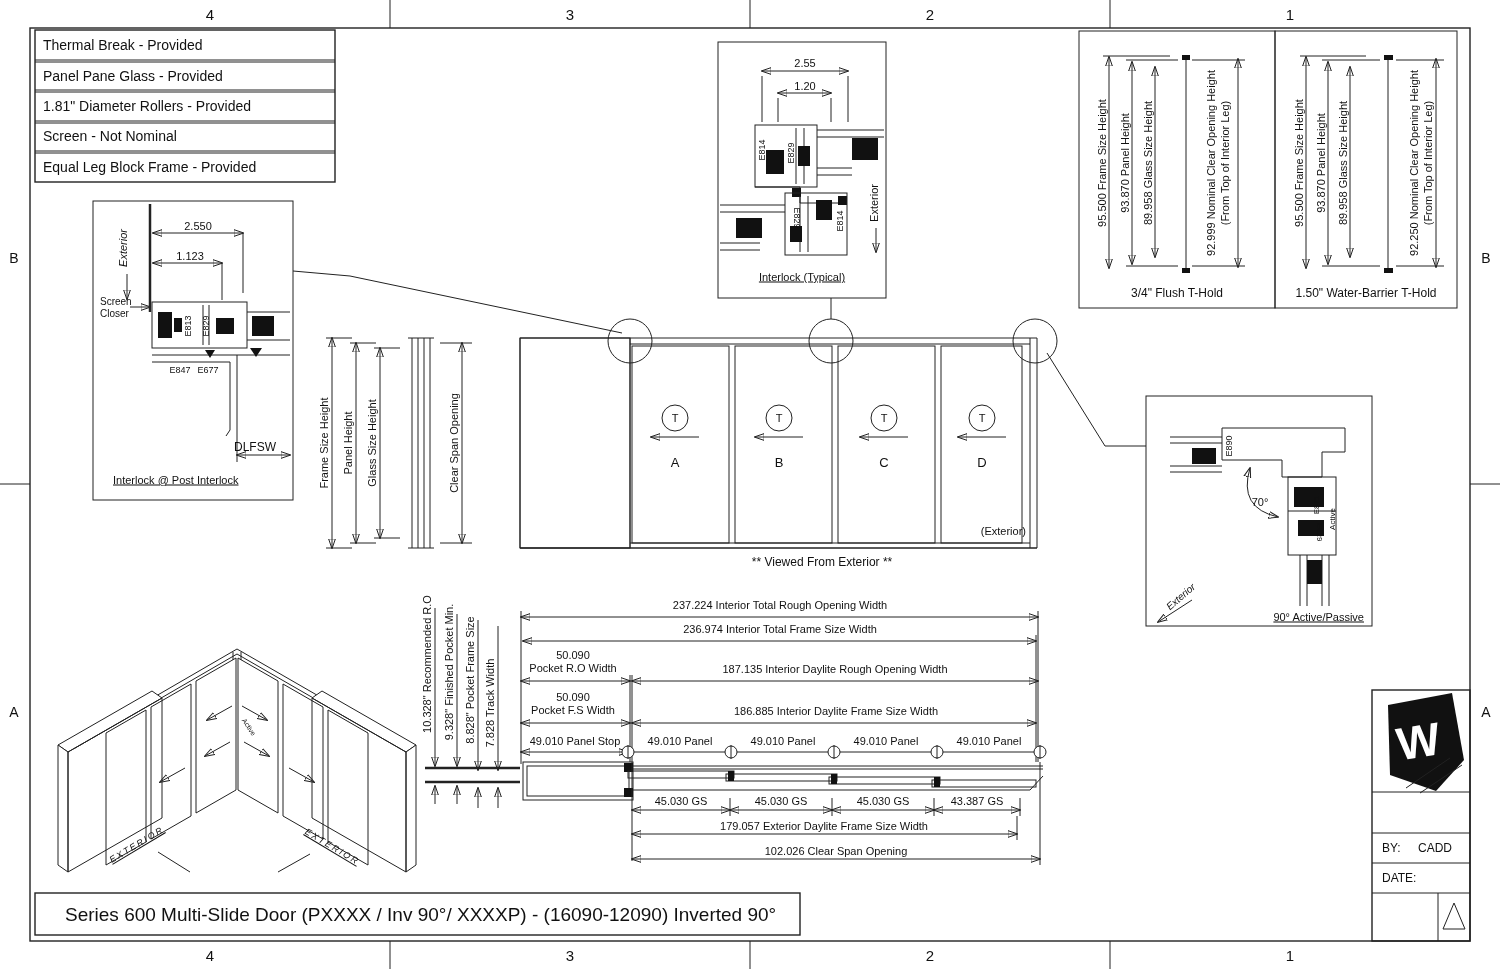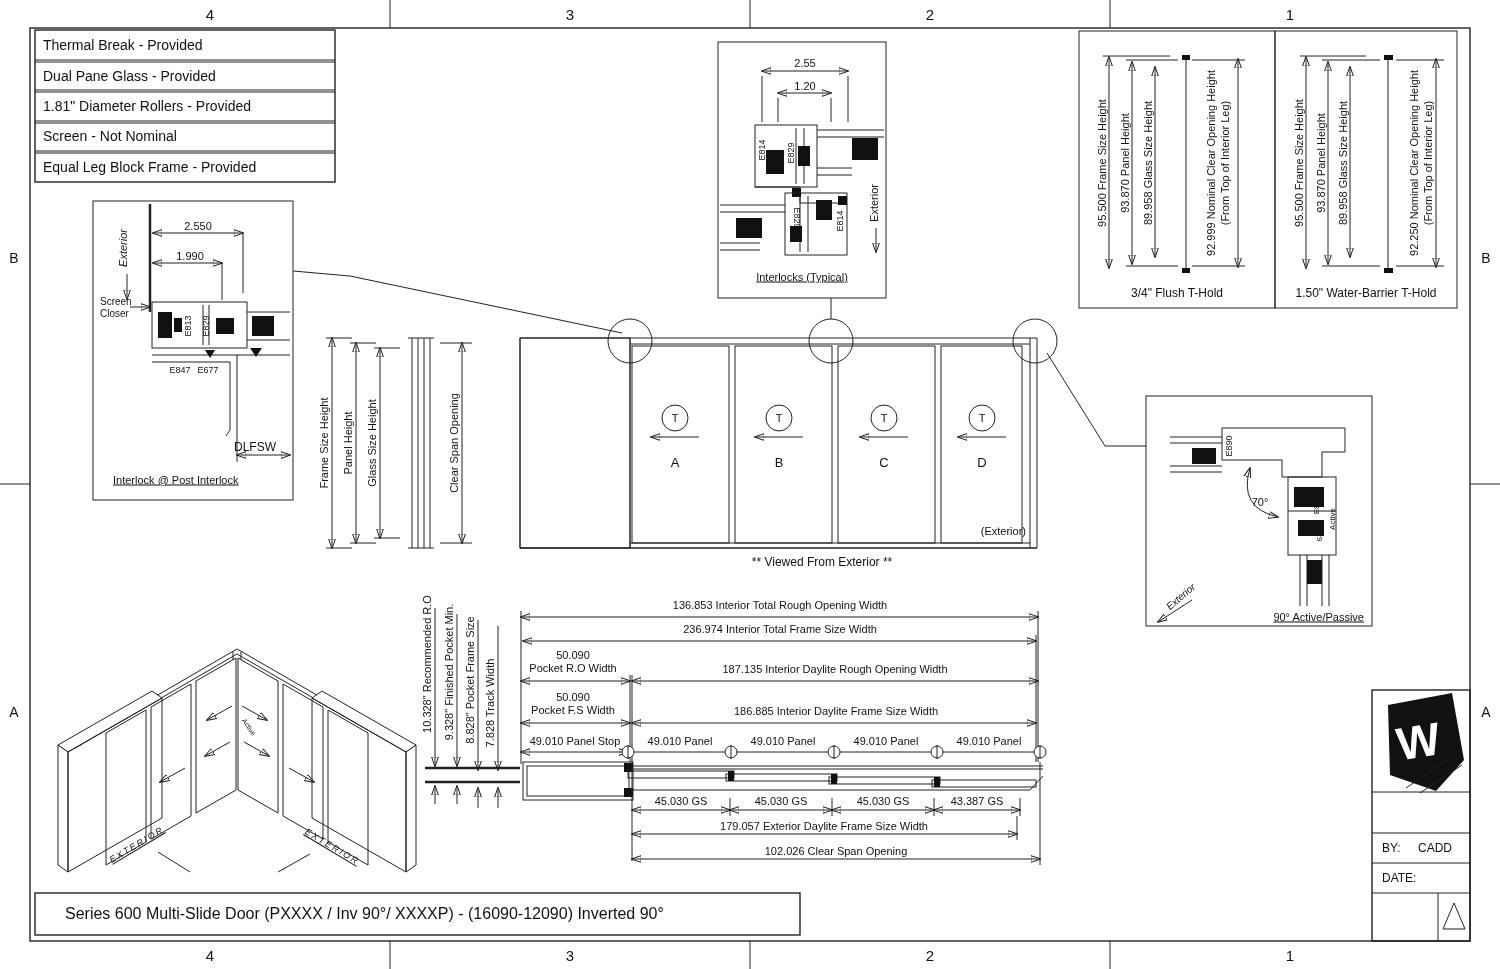--- a/index.html
+++ b/index.html
@@ -18,21 +18,21 @@
   .anchor > span { position:absolute; display:block; white-space:nowrap;
     font-size:11px; line-height:1; color:#111;
     transform: translate(-50%,-50%) rotate(var(--r,0deg)); }
   .anchor.al > span { transform: translate(0,-50%) rotate(var(--r,0deg)); transform-origin:left center; }
   .anchor.ar > span { transform: translate(-100%,-50%) rotate(var(--r,0deg)); transform-origin:right center; }
   .u  > span { text-decoration:underline; }
   .i  > span { font-style:italic; }
   .ls > span { letter-spacing:2px; }
   .fs7  > span{font-size:7px}  .fs8  > span{font-size:8px}  .fs9 > span{font-size:9px}
   .fs10 > span{font-size:10px} .fs12 > span{font-size:12px} .fs13> span{font-size:13px}
-  .fs14 > span{font-size:14px} .fs15 > span{font-size:15px} .fs19> span{font-size:16px}
+  .fs14 > span{font-size:14px} .fs15 > span{font-size:15px} .fs19> span{font-size:19px}
 </style>
 </head>
 <body>
 
 <div id="sheet">
 
 <svg class="lines" viewBox="0 0 1500 969" xmlns="http://www.w3.org/2000/svg">
   <defs>
     <marker id="ar" viewBox="0 0 10 10" refX="9.2" refY="5" markerWidth="10" markerHeight="10" orient="auto-start-reverse">
       <path d="M0,1.6 L10,5 L0,8.4 z" fill="#222" stroke="none"></path>
@@ -388,40 +388,40 @@
       <span>B</span>
     </div>
 <div class="anchor fs14" style="left:1486px;top:712px">
       <span>A</span>
     </div>
 
 <div class="anchor al fs14" style="left:43px;top:45px">
       <span>Thermal Break - Provided</span>
     </div>
 <div class="anchor al fs14" style="left:43px;top:76px">
-      <span>Dual Pane Glass - Provided</span>
+      <span>Panel Pane Glass - Provided</span>
     </div>
 <div class="anchor al fs14" style="left:43px;top:106px">
       <span>1.81" Diameter Rollers - Provided</span>
     </div>
 <div class="anchor al fs14" style="left:43px;top:136px">
       <span>Screen - Not Nominal</span>
     </div>
 <div class="anchor al fs14" style="left:43px;top:167px">
       <span>Equal Leg Block Frame - Provided</span>
     </div>
 
 <div class="anchor i" style="left:123px;top:248px;--r:-90deg">
       <span>Exterior</span>
     </div>
 <div class="anchor" style="left:198px;top:226px">
       <span>2.550</span>
     </div>
 <div class="anchor" style="left:190px;top:256px">
-      <span>1.990</span>
+      <span>1.123</span>
     </div>
 <div class="anchor al fs10" style="left:100px;top:302px">
       <span>Screen</span>
     </div>
 <div class="anchor al fs10" style="left:100px;top:314px">
       <span>Closer</span>
     </div>
 <div class="anchor fs9" style="left:188px;top:326px;--r:-90deg">
       <span>E813</span>
     </div>
@@ -456,21 +456,21 @@
 <div class="anchor fs9" style="left:796px;top:218px;--r:90deg">
       <span>E829</span>
     </div>
 <div class="anchor fs9" style="left:840px;top:221px;--r:-90deg">
       <span>E814</span>
     </div>
 <div class="anchor" style="left:874px;top:203px;--r:-90deg">
       <span>Exterior</span>
     </div>
 <div class="anchor u" style="left:802px;top:277px">
-      <span>Interlocks (Typical)</span>
+      <span>Interlock (Typical)</span>
     </div>
 
 <div class="anchor" style="left:1102px;top:163px;--r:-90deg">
       <span>95.500 Frame Size Height</span>
     </div>
 <div class="anchor" style="left:1125px;top:163px;--r:-90deg">
       <span>93.870 Panel Height</span>
     </div>
 <div class="anchor" style="left:1148px;top:163px;--r:-90deg">
       <span>89.958 Glass Size Height</span>
@@ -585,21 +585,21 @@
 <div class="anchor" style="left:449px;top:672px;--r:-90deg">
       <span>9.328" Finished Pocket Min.</span>
     </div>
 <div class="anchor" style="left:470px;top:680px;--r:-90deg">
       <span>8.828" Pocket Frame Size</span>
     </div>
 <div class="anchor" style="left:490px;top:703px;--r:-90deg">
       <span>7.828 Track Width</span>
     </div>
 <div class="anchor" style="left:780px;top:605px">
-      <span>136.853 Interior Total Rough Opening Width</span>
+      <span>237.224 Interior Total Rough Opening Width</span>
     </div>
 <div class="anchor" style="left:780px;top:629px">
       <span>236.974 Interior Total Frame Size Width</span>
     </div>
 <div class="anchor" style="left:573px;top:655px">
       <span>50.090</span>
     </div>
 <div class="anchor" style="left:573px;top:668px">
       <span>Pocket R.O Width</span>
     </div>

